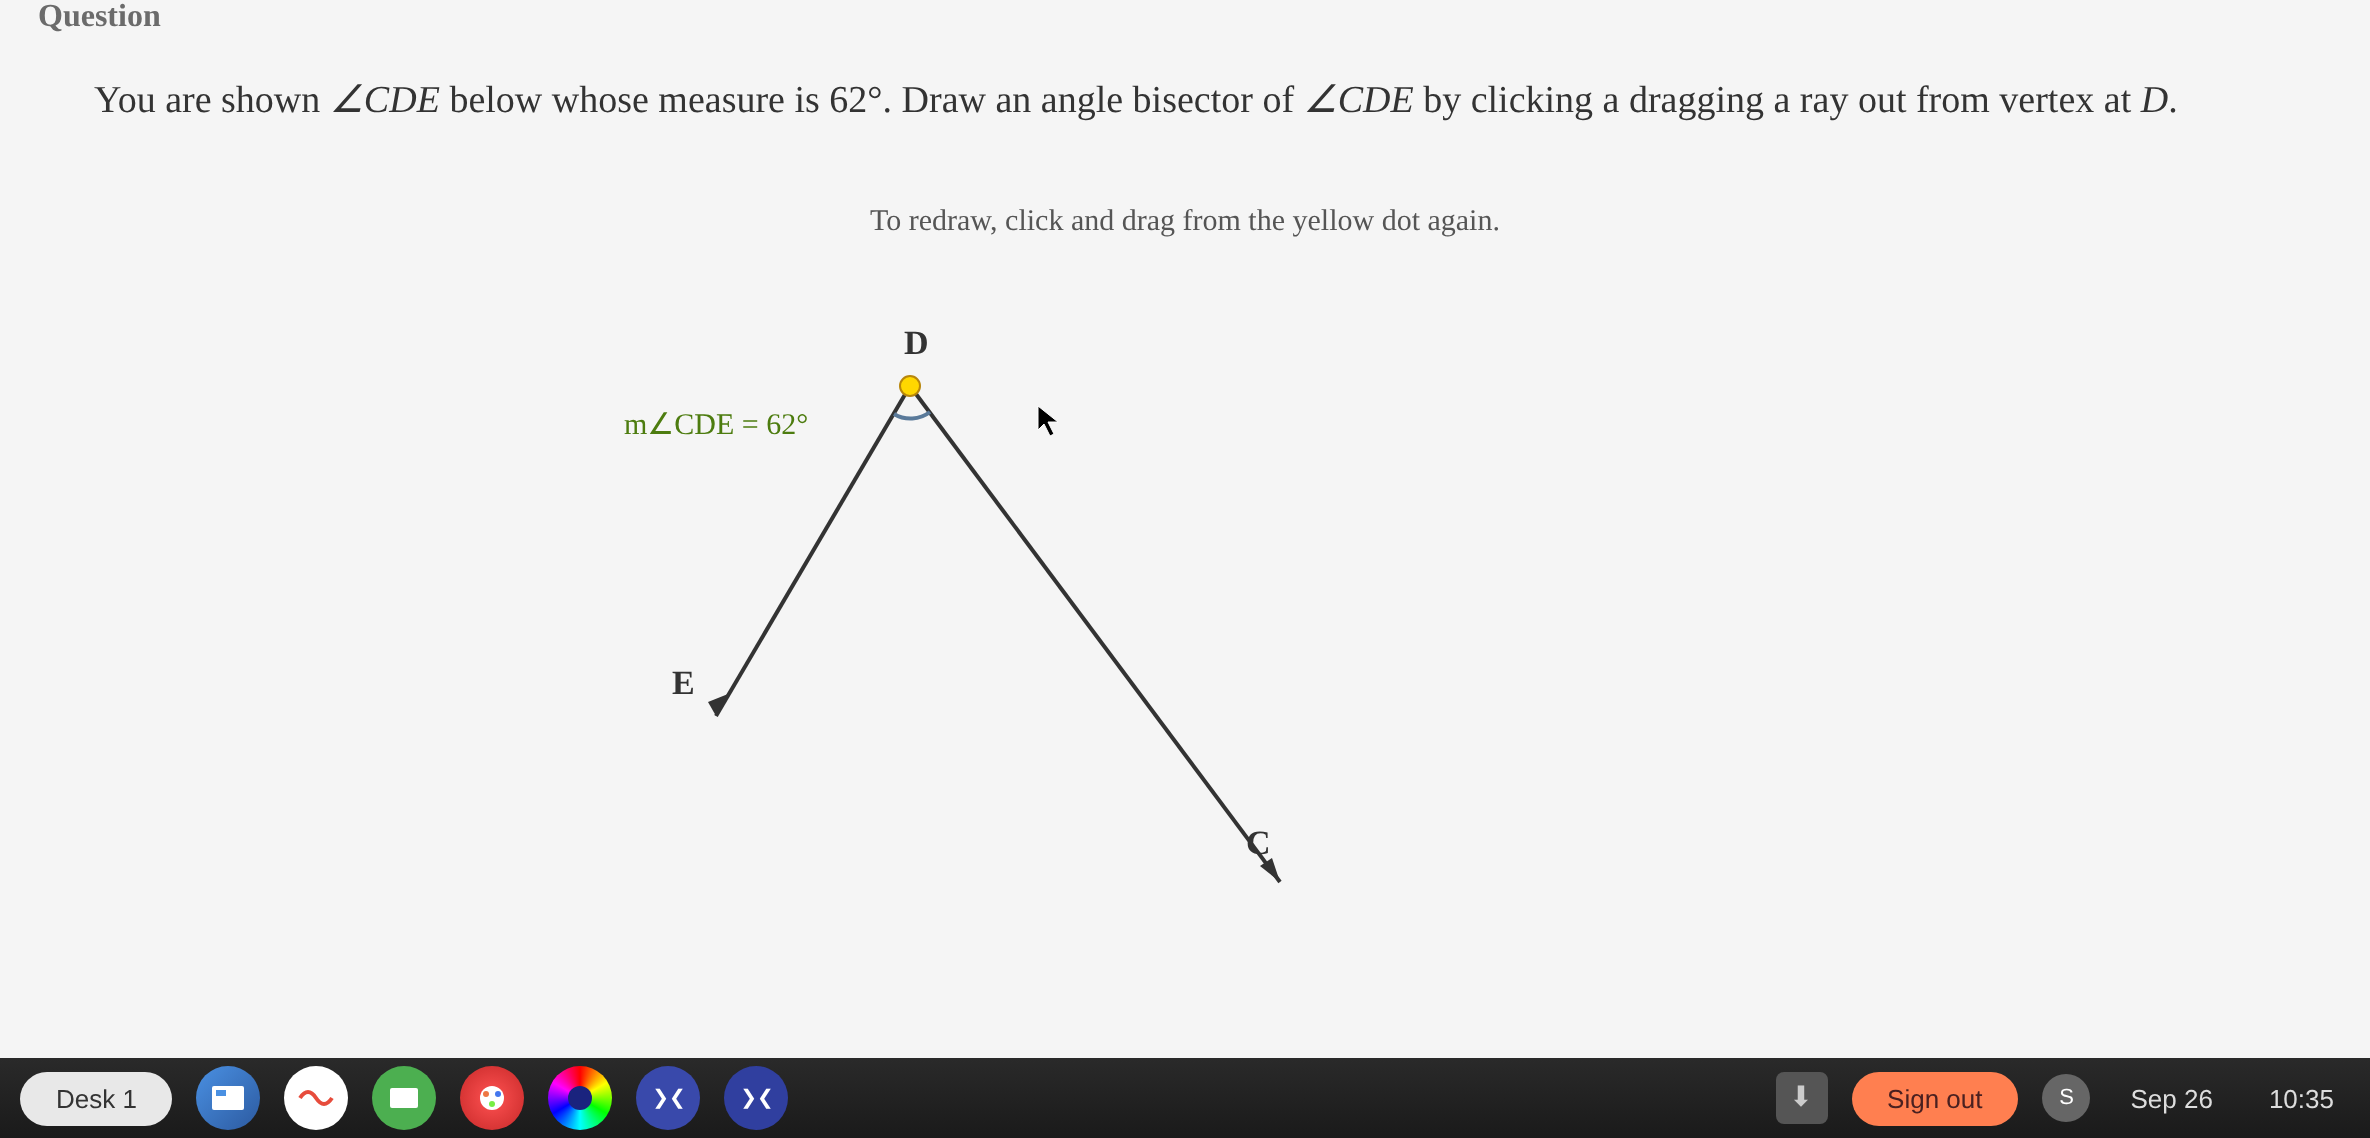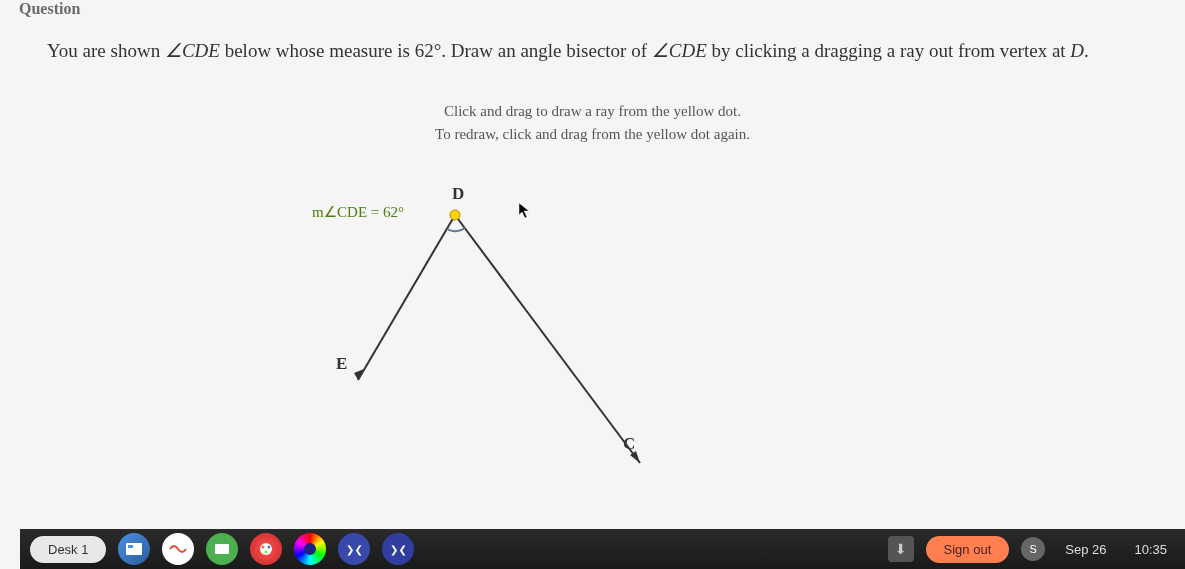--- a/index.html
+++ b/index.html
@@ -75,21 +75,20 @@
       position: absolute;
       bottom: 0;
       left: 0;
       right: 0;
       height: 40px;
       background: linear-gradient(to bottom, #2a2a2a, #1a1a1a);
       display: flex;
       align-items: center;
       padding: 0 10px;
       gap: 12px;
-      margin-left: 20px;
     }
     .desk-button {
       background: #e8e8e8;
       color: #333;
       padding: 6px 18px;
       border-radius: 14px;
       font-size: 13px;
       font-family: Arial, sans-serif;
       border: none;
     }
@@ -156,21 +155,20 @@
 
 <div class="page-header">
   <span>Question</span>
 </div>
 
 <div class="question-text">
   <span>You are shown </span><span class="angle-symbol">∠CDE</span><span> below whose measure is </span><span>62°</span><span>. Draw an angle bisector of </span><span class="angle-symbol">∠CDE</span><span> by clicking a dragging a ray out from vertex at </span><span class="math-italic">D</span><span>.</span>
 </div>
 
 <div class="instructions">
-  <span class="instructions-line">Click and drag to draw a ray from the yellow dot.</span>
   <span class="instructions-line">To redraw, click and drag from the yellow dot again.</span>
 </div>
 
 <div class="angle-measure">
   <span>m∠CDE = </span><span>62°</span>
 </div>
 
 <div class="cursor-arrow">
   <svg width="14" height="18" viewBox="0 0 14 18">
     <path d="M1 1 L1 13 L4 10 L7 16 L9 15 L6 9 L11 9 Z" fill="#000" stroke="#fff" stroke-width="0.5"></path>

